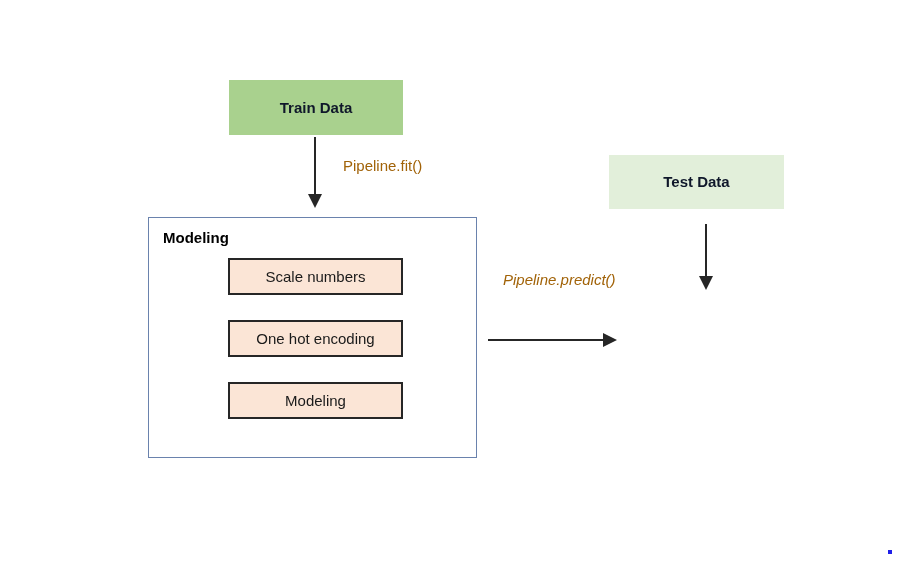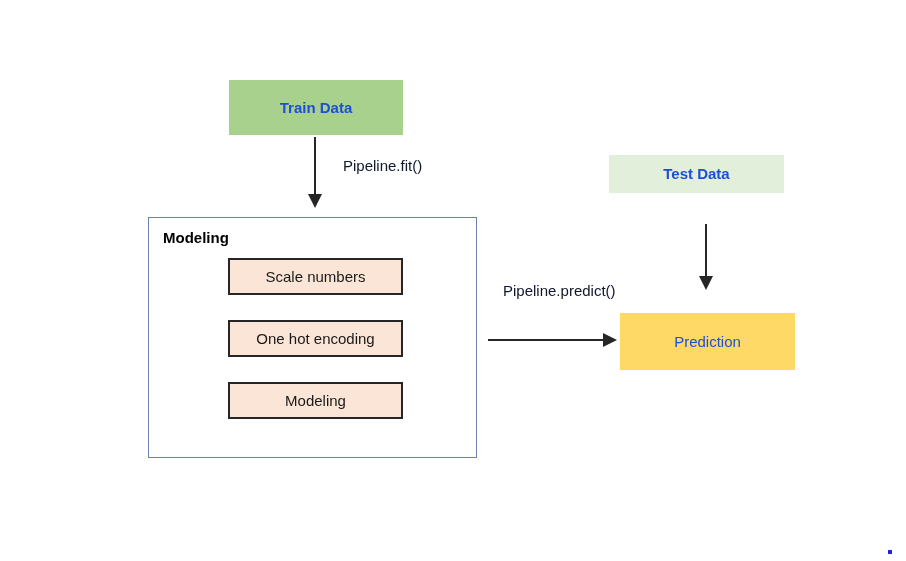--- a/index.html
+++ b/index.html
@@ -17,41 +17,41 @@
     background: #ffffff;
     overflow: hidden;
   }
   .node {
     position: absolute;
     box-sizing: border-box;
     display: flex;
     align-items: center;
     justify-content: center;
     text-align: center;
-    color: #1d4ed8;
+    color: #0f172a;
     line-height: 1.2;
   }
 
   
   #train-data {
     left: 229px;
     top: 80px;
     width: 174px;
     height: 55px;
     background: #a9d18e;
     font-size: 15px;
     font-weight: bold;
   }
 
   
   #test-data {
     left: 609px;
     top: 155px;
     width: 175px;
-    height: 38px;
+    height: 54px;
     background: #e2efda;
     font-size: 15px;
     font-weight: bold;
   }
 
   
   #prediction {
     left: 620px;
     top: 313px;
     width: 175px;
@@ -99,30 +99,31 @@
     text-align: center;
   }
   #step-0 { top: 258px; }
   #step-1 { top: 320px; }
   #step-2 { top: 382px; }
 
   
   .edge-label {
     position: absolute;
     font-size: 15px;
-    color: #0f172a;
+    color: #a16207;
     white-space: nowrap;
   }
   #label-fit {
     left: 343px;
     top: 157px;
   }
   #label-predict {
     left: 503px;
-    top: 282px;
+    top: 271px;
+    font-style: italic;
   }
 
   
   #arrows {
     position: absolute;
     left: 0;
     top: 0;
     width: 906px;
     height: 561px;
     pointer-events: none;
@@ -144,23 +145,20 @@
 <div id="canvas">
 
   <div class="node" id="train-data">
     <span>Train Data</span>
   </div>
 
   <div class="node" id="test-data">
     <span>Test Data</span>
   </div>
 
-  <div class="node" id="prediction">
-    <span>Prediction</span>
-  </div>
 
   <div id="pipeline-box"></div>
   <div id="pipeline-label">Modeling</div>
 
   <div class="step" id="step-0">
     <span>Scale numbers</span>
   </div>
   <div class="step" id="step-1">
     <span>One hot encoding</span>
   </div>

